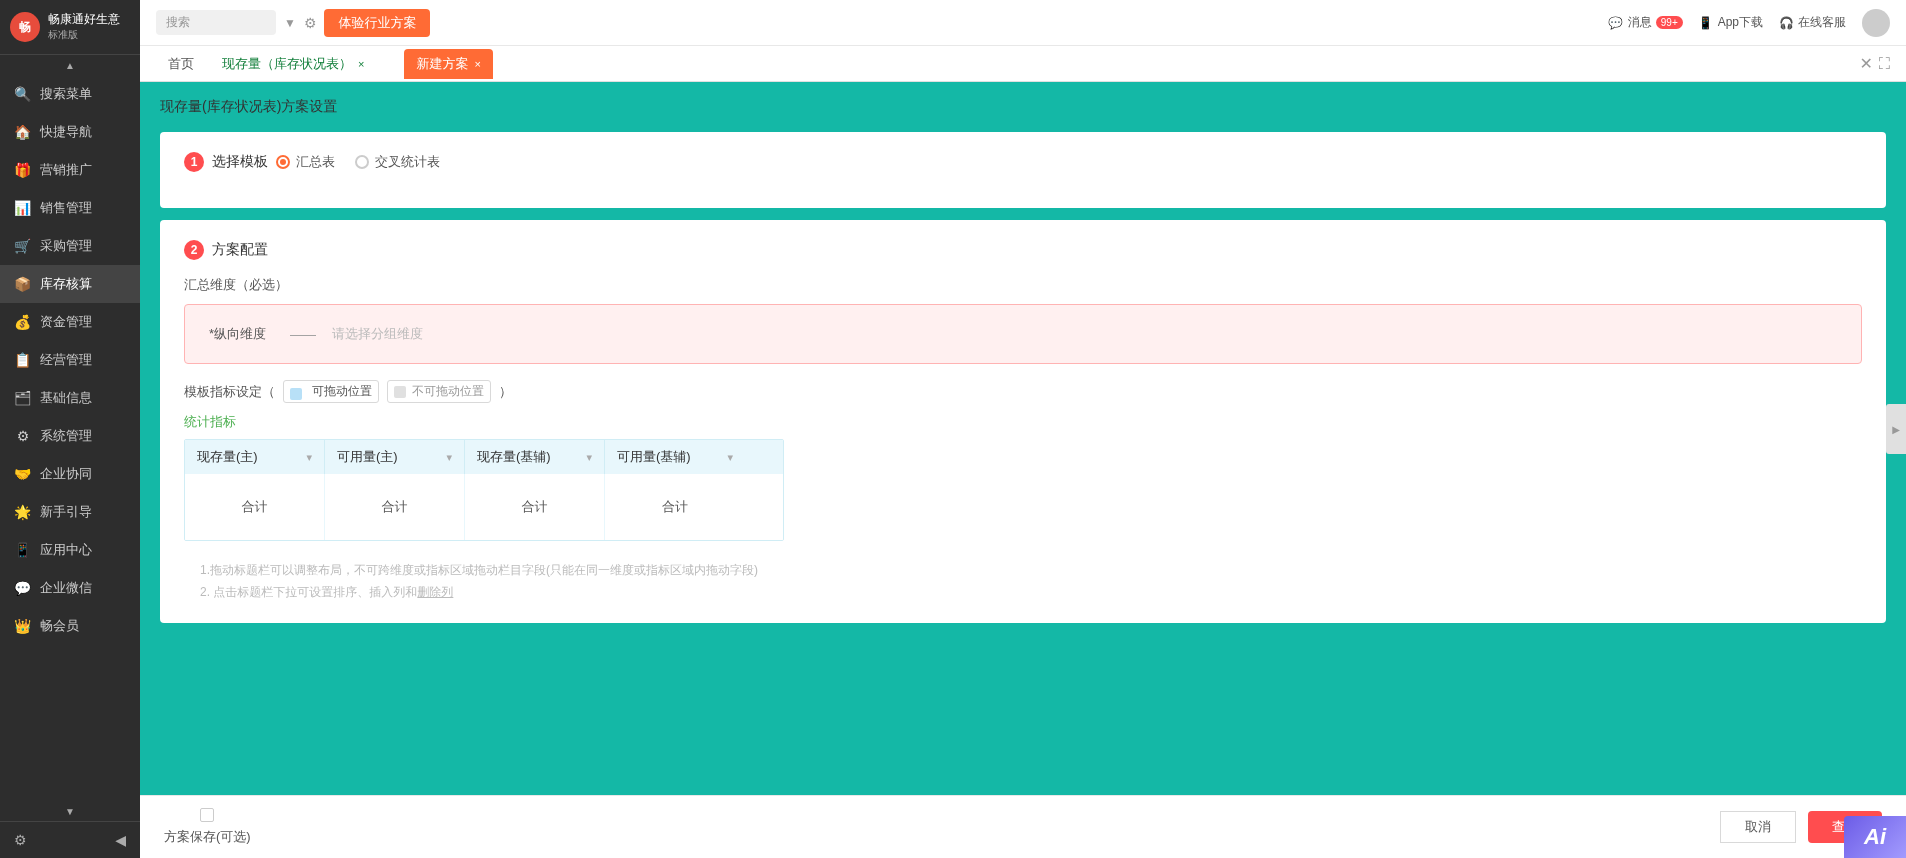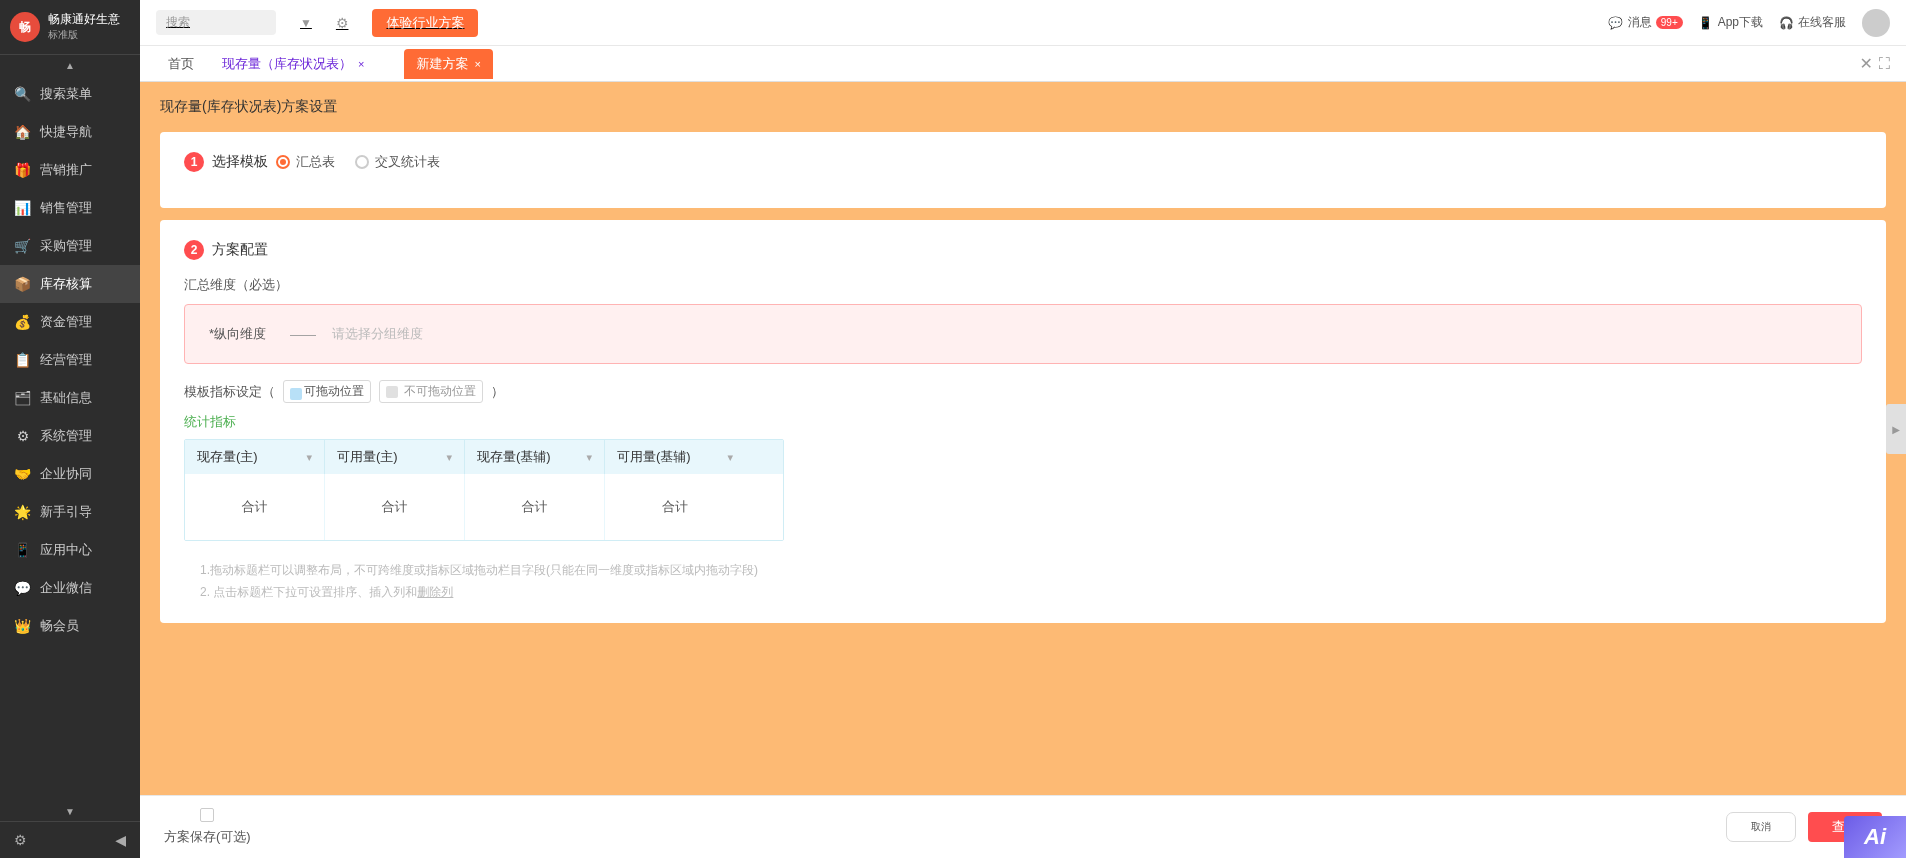--- a/index.html
+++ b/index.html
@@ -89,23 +89,22 @@
       height: 46px;
       display: flex;
       align-items: center;
       padding: 0 16px;
       border-bottom: 1px solid #e8e8e8;
       gap: 10px;
     }
     .topbar-left {
       display: flex;
       align-items: center;
-      gap: 24px;
+      gap: 8px;
       flex: 1;
-      text-decoration: underline;
     }
     .topbar-search {
       background: #f0f0f0;
       border-radius: 4px;
       padding: 4px 10px;
       font-size: 12px;
       color: #999;
       width: 120px;
     }
     .topbar-dropdown { color: #999; font-size: 12px; cursor: pointer; }
@@ -155,42 +154,42 @@
       border-bottom: 1px solid #e0e0e0;
       height: 36px;
       gap: 4px;
     }
     .tab-item {
       display: flex;
       align-items: center;
       gap: 6px;
       padding: 6px 12px;
       font-size: 13px;
-      color: #6d28d9;
+      color: #15803d;
       cursor: pointer;
       border-radius: 4px 4px 0 0;
     }
     .tab-item.active {
       background: #ff6b35;
       color: white;
       margin-left: 24px;
     }
     .tab-close {
       font-size: 11px;
       cursor: pointer;
       color: inherit;
     }
     .tab-home { color: #555; font-size: 13px; padding: 6px 12px; cursor: pointer; }
 
     
     .content {
       flex: 1;
       overflow-y: auto;
       padding: 16px 20px;
-      background: #fdba74;
+      background: #14b8a6;
       position: relative;
     }
     .page-title {
       font-size: 14px;
       color: #333;
       margin-bottom: 16px;
       font-weight: 500;
     }
 
     
@@ -297,21 +296,21 @@
       font-size: 13px;
       color: #555;
       margin-bottom: 10px;
       display: flex;
       align-items: center;
       gap: 8px;
     }
     .drag-badge {
       display: inline-flex;
       align-items: flex-end;
-      gap: 0;
+      gap: 8px;
       background: #fff;
       border: 1px solid #d9d9d9;
       border-radius: 3px;
       padding: 2px 6px;
       font-size: 12px;
       color: #555;
     }
     .no-drag-badge {
       display: inline-flex;
       align-items: center;
@@ -408,23 +407,23 @@
       align-items: center;
       justify-content: center;
     }
     .bottom-btns {
       display: flex;
       gap: 12px;
     }
     .btn-cancel {
       background: #fff;
       border: 1px solid #d9d9d9;
-      border-radius: 7px;
+      border-radius: 0;
       padding: 6px 24px;
-      font-size: 10px;
+      font-size: 13px;
       color: #555;
       cursor: pointer;
     }
     .btn-query {
       background: #ff4d4f;
       border: none;
       border-radius: 4px;
       padding: 6px 24px;
       font-size: 13px;
       color: white;

